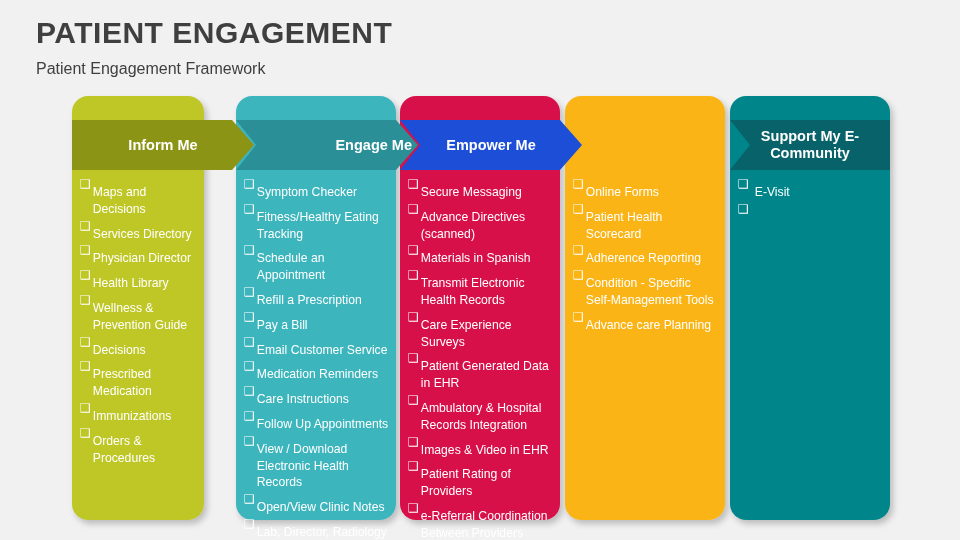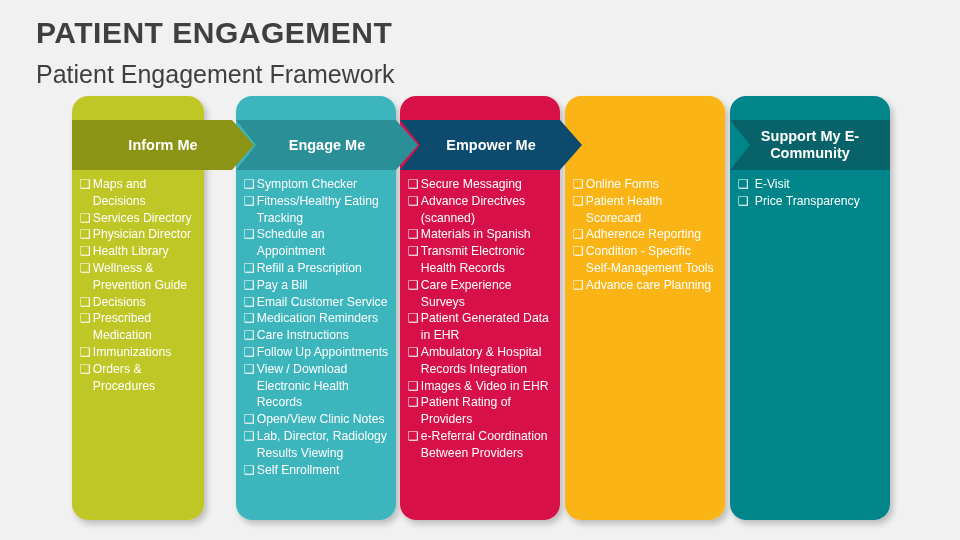--- a/index.html
+++ b/index.html
@@ -12,21 +12,21 @@
   }
   #slide{position:absolute;inset:0;border-radius:24px;}
 
   .title{
     position:absolute;left:36px;top:16px;
     font-size:30px;font-weight:bold;letter-spacing:.5px;
     color:#3f3f3f;
   }
   .subtitle{
     position:absolute;left:36px;top:60px;
-    font-size:25px;font-weight:normal;color:#3f3f3f;
+    font-size:16px;font-weight:normal;color:#3f3f3f;
   }
 
   
   .col{
     position:absolute;top:96px;height:424px;
     border-radius:16px;
     box-shadow:3px 4px 6px rgba(0,0,0,.22);
     overflow:visible;
   }
   .col-body{
@@ -52,21 +52,21 @@
     z-index:2;
   }
   .item{
     display:flex;align-items:flex-start;
     color:#ffffff;font-size:12.2px;line-height:16.8px;
     margin-bottom:0px;
   }
   .cb{
     flex:0 0 auto;margin-right:2px;font-size:12px;line-height:16.8px;
   }
-  .txt{flex:1 1 auto;}
+  .txt{flex:1 1 auto;margin-top:8px;}
 
   .wide .cb{margin-right:6px;}
   .wide .item{font-size:12.2px;}
 </style>
 </head>
 <body>
 
 <div id="slide">
 
   <div class="title">PATIENT ENGAGEMENT</div>
@@ -112,21 +112,21 @@
             <span class="txt">Immunizations</span>
           </div>
           <div class="item">
             <span class="cb">❑</span>
             <span class="txt">Orders &amp; Procedures</span>
           </div>
         </div>
       </div>
       <div class="col" style="left: 236px; width: 160px;">
         <div class="col-body" style="background: rgb(61, 181, 189);"></div>
-        <div class="hdr" style="width: 182px; background: rgb(43, 143, 151); clip-path: polygon(0px 0px, 160px 0px, 182px 50%, 160px 100%, 0px 100%, 20px 50%);">
+        <div class="hdr" style="width: 182px; background: rgb(43, 143, 151); clip-path: polygon(0px 0px, 160px 0px, 182px 50%, 160px 100%, 0px 100%, 20px 50%); justify-content: flex-end;">
           <span>Engage Me</span>
         </div>
         <div class="list">
           <div class="item">
             <span class="cb">❑</span>
             <span class="txt">Symptom Checker</span>
           </div>
           <div class="item">
             <span class="cb">❑</span>
             <span class="txt">Fitness/Healthy Eating Tracking</span>
@@ -172,21 +172,21 @@
             <span class="txt">Lab, Director, Radiology Results Viewing</span>
           </div>
           <div class="item">
             <span class="cb">❑</span>
             <span class="txt">Self Enrollment</span>
           </div>
         </div>
       </div>
       <div class="col" style="left: 400px; width: 160px;">
         <div class="col-body" style="background: rgb(216, 16, 73);"></div>
-        <div class="hdr" style="width: 182px; background: #0c4a6e; clip-path: polygon(0px 0px, 160px 0px, 182px 50%, 160px 100%, 0px 100%, 20px 50%);">
+        <div class="hdr" style="width: 182px; background: #1d4ed8; clip-path: polygon(0px 0px, 160px 0px, 182px 50%, 160px 100%, 0px 100%, 20px 50%);">
           <span>Empower Me</span>
         </div>
         <div class="list">
           <div class="item">
             <span class="cb">❑</span>
             <span class="txt">Secure Messaging</span>
           </div>
           <div class="item">
             <span class="cb">❑</span>
             <span class="txt">Advance Directives (scanned)</span>
@@ -255,19 +255,18 @@
         <div class="hdr" style="width: 160px; background: rgb(7, 99, 105); clip-path: polygon(0px 0px, 100% 0px, 100% 100%, 0px 100%, 20px 50%);">
           <span>Support My E-Community</span>
         </div>
         <div class="list wide">
           <div class="item">
             <span class="cb">❑</span>
             <span class="txt">E-Visit</span>
           </div>
           <div class="item">
             <span class="cb">❑</span>
-            <span class="txt">Price Transparency</span>
           </div>
         </div>
       </div>
     </div>
 
 </div>
 
 </body></html>

